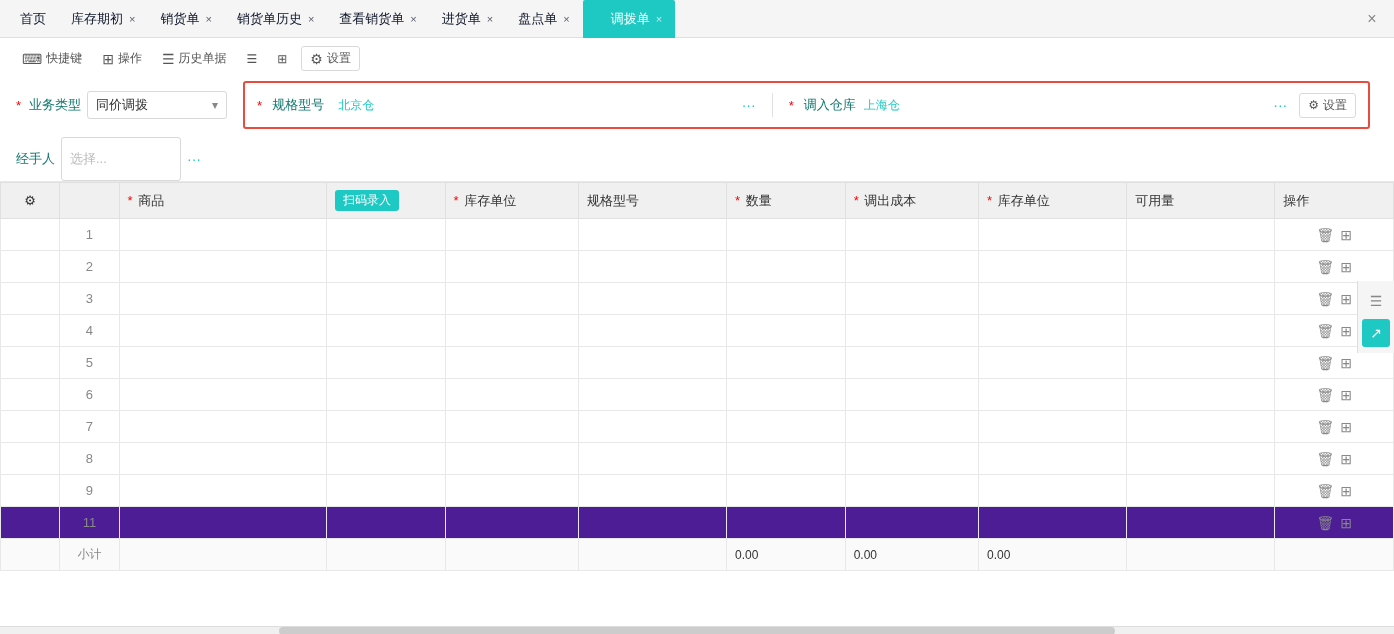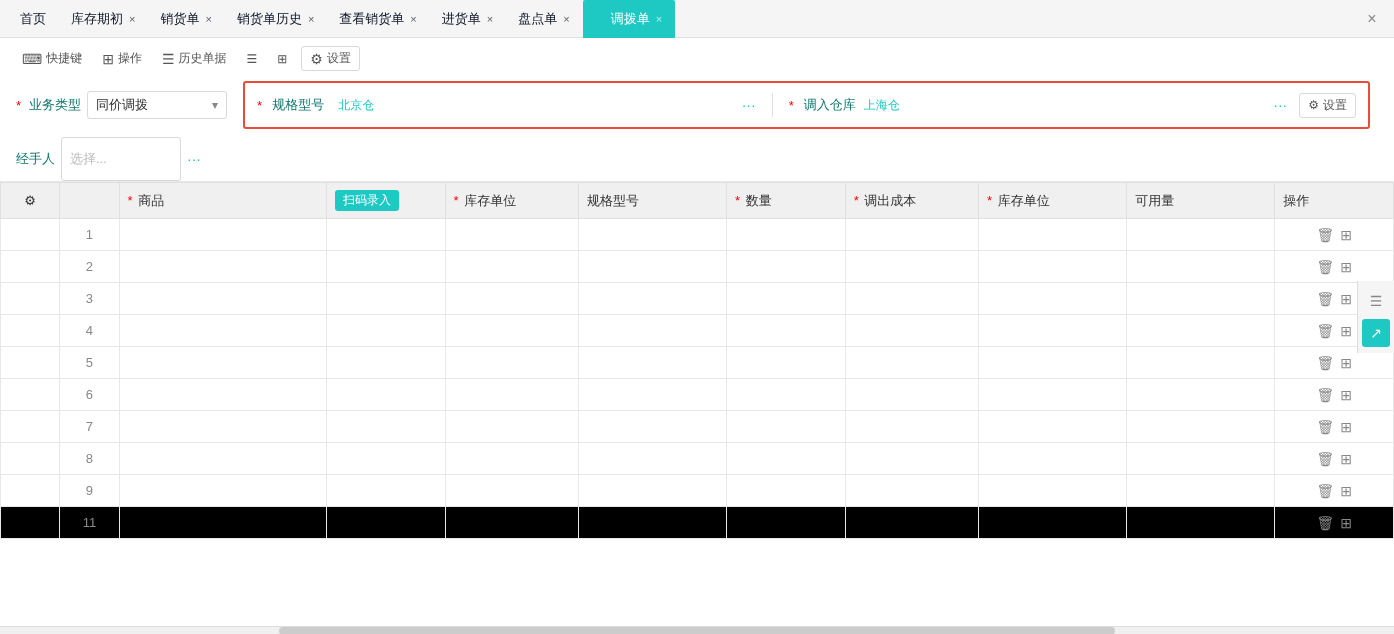--- a/index.html
+++ b/index.html
@@ -487,33 +487,46 @@
             <td class="col-product"></td>
             <td class="col-barcode"></td>
             <td class="col-unit"></td>
             <td class="col-spec"></td>
             <td class="col-qty"></td>
             <td class="col-cost"></td>
             <td class="col-amount"></td>
             <td class="col-avail"></td>
             <td class="col-ops" style="text-align: center;"><span class="op-btn">🗑</span><span class="op-btn op-copy">⊞</span></td>
           </tr>
-          <tr style="background: #000000;">
+          <tr style="background: #4c1d95;">
             <td class="col-gear"></td>
             <td class="row-num">11</td>
             <td class="col-product"></td>
             <td class="col-barcode"></td>
             <td class="col-unit"></td>
             <td class="col-spec"></td>
             <td class="col-qty"></td>
             <td class="col-cost"></td>
             <td class="col-amount"></td>
             <td class="col-avail"></td>
             <td class="col-ops" style="text-align: center;"><span class="op-btn">🗑</span><span class="op-btn op-copy">⊞</span></td>
           </tr>
+          <tr class="subtotal-row">
+    <td></td>
+    <td class="row-num">小计</td>
+    <td></td>
+    <td></td>
+    <td></td>
+    <td></td>
+    <td class="col-qty sub-val">0.00</td>
+    <td class="col-cost sub-val">0.00</td>
+    <td class="col-amount sub-val">0.00</td>
+    <td></td>
+    <td></td>
+  </tr>
         </tbody>
     </table>
   </div>
 
   <div class="scrollbar-area">
     <div class="scrollbar-thumb"></div>
   </div>
 
 </div>
 

